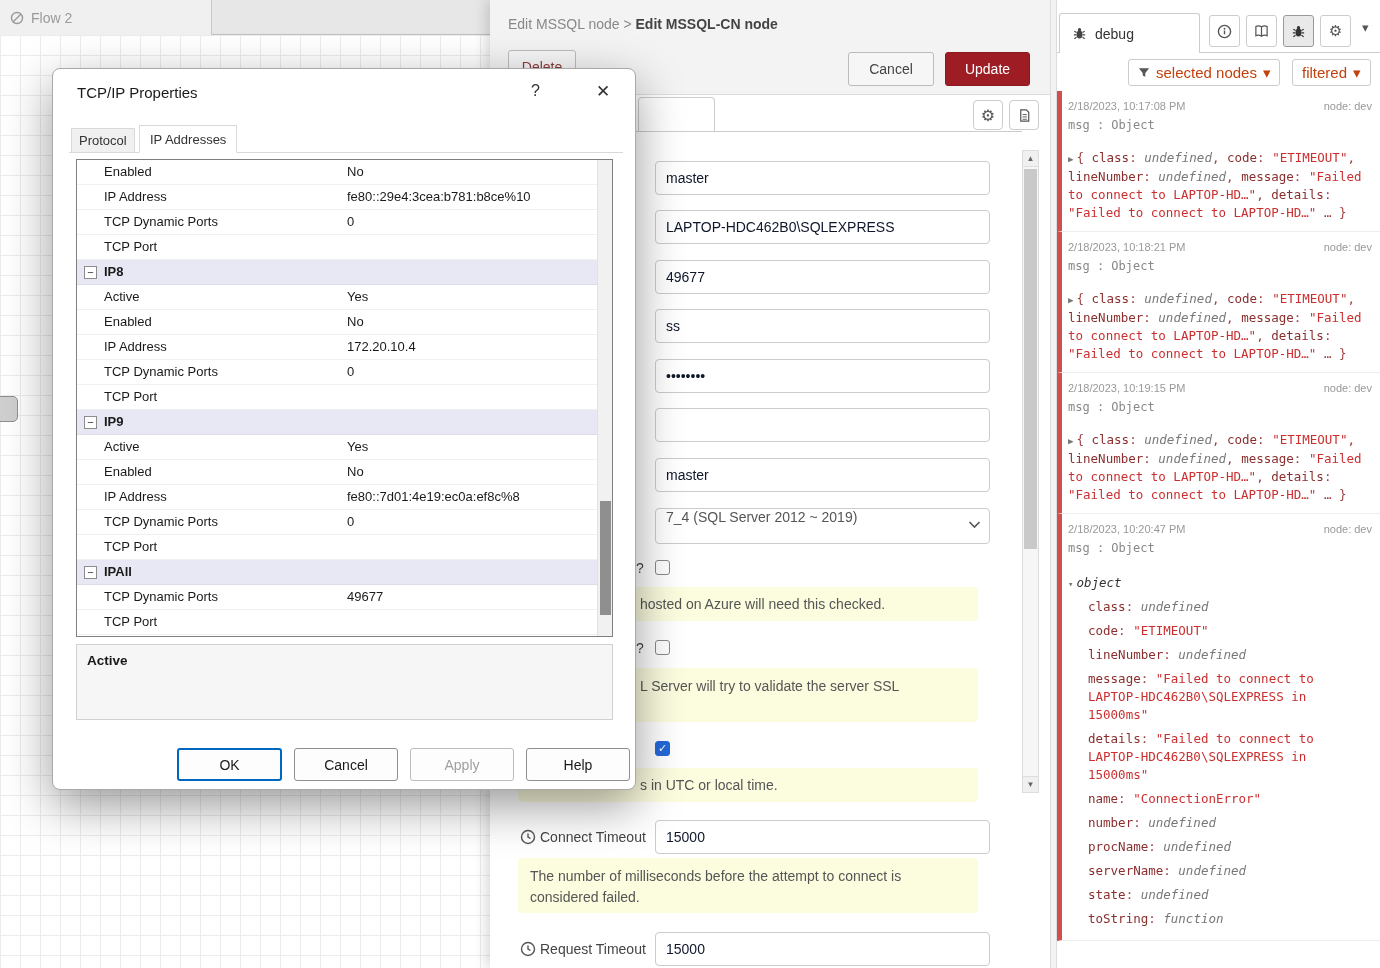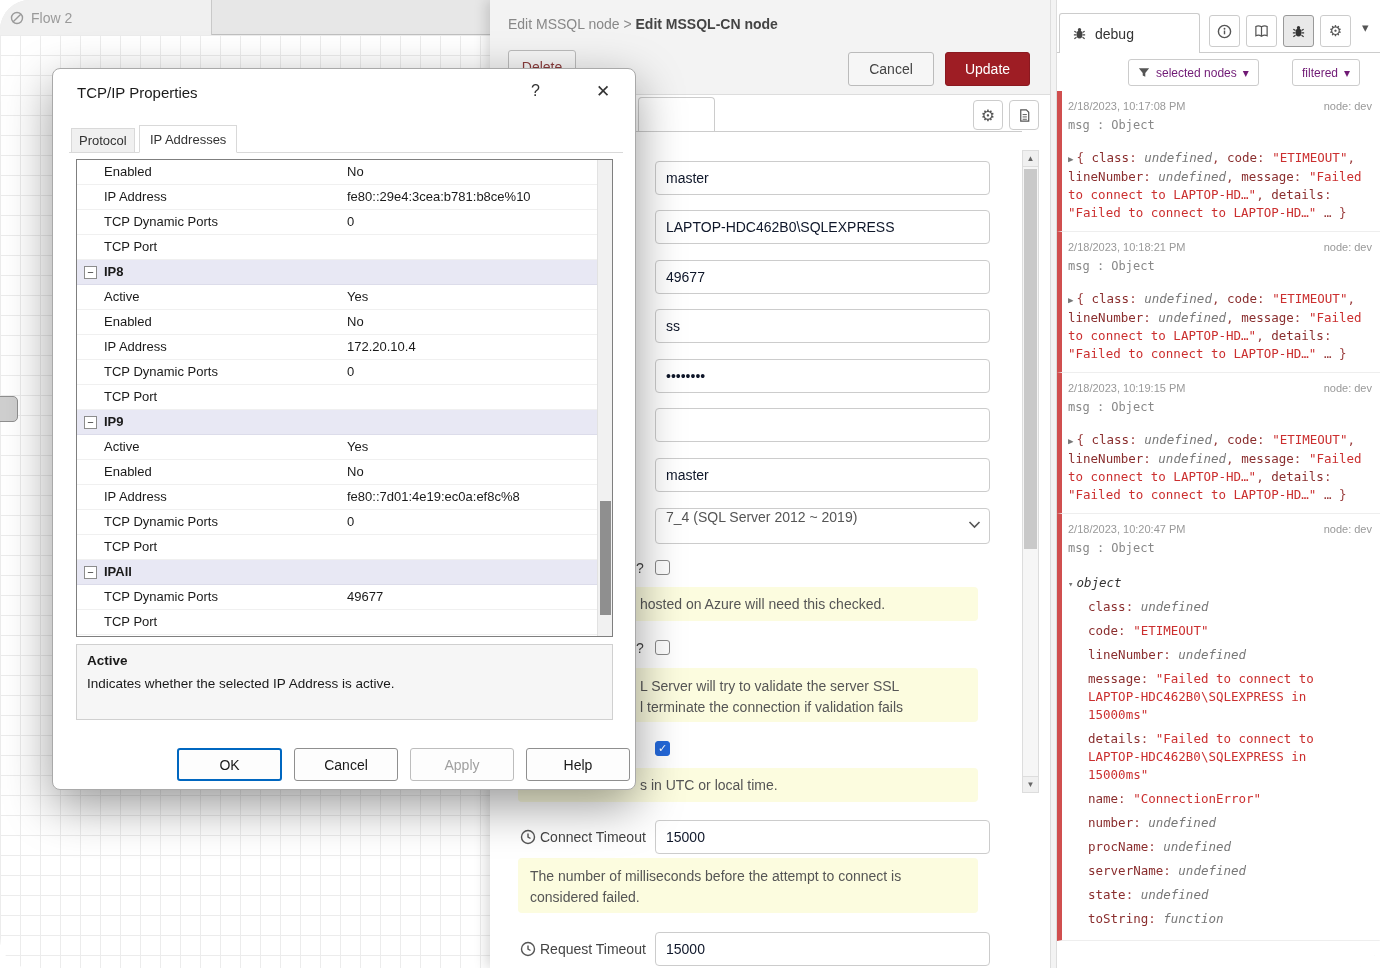--- a/index.html
+++ b/index.html
@@ -1,17 +1,17 @@
 <!DOCTYPE html>
 <html><head>
 <meta charset="utf-8">
 <style>
   * { margin:0; padding:0; box-sizing:border-box; }
   body { font-family:"Liberation Sans", sans-serif; background:#fff; }
-  .screen { position:relative; width:1380px; height:968px; overflow:hidden; background:#fff;border-radius:30px; }
+  .screen { position:relative; width:1380px; height:968px; overflow:hidden; background:#fff; }
 
   
   .workspace { position:absolute; inset:0; }
   .ws-grid { position:absolute; left:0; top:35px; width:1380px; bottom:0; background-color:#fff;
     background-image:linear-gradient(#ececec 1px, transparent 1px),linear-gradient(90deg,#ececec 1px, transparent 1px);
     background-size:20px 20px; }
   .tabbar { position:absolute; left:0; top:0; width:490px; height:35px; background:#e7e7e7; border-bottom:1px solid #bfbfbf; }
   .flow-tab { position:absolute; left:0; top:0; width:212px; height:35px; background:#f0f0f0; border-right:1px solid #c9c9c9;
     display:flex; align-items:center; gap:7px; padding-left:10px; color:#9a9a9a; font-size:14px; }
   .partial-node { position:absolute; left:-12px; top:396px; width:30px; height:26px; background:#cfcfcf; border:1px solid #8f8f8f; border-radius:5px; }
@@ -71,22 +71,22 @@
   
   .sidebar { position:absolute; left:1057px; top:6px; width:323px; height:968px; background:#fff; }
   .sb-header { position:absolute; left:0; top:0; width:100%; height:47px; background:#fff; border-bottom:1px solid #ccc; }
   .debug-tab { position:absolute; left:2px; top:7px; width:141px; height:40px; background:#fff; border:1px solid #ccc; border-bottom:none;
     border-radius:3px 3px 0 0; display:flex; align-items:center; gap:8px; padding-left:12px; font-size:14px; color:#333; z-index:2; }
   .hdr-icon { position:absolute; top:9px; width:31px; height:32px; border:1px solid #ccc; border-radius:3px; background:#fff;
     display:flex; align-items:center; justify-content:center; color:#555; font-size:15px; }
   .hi-info { left:152px; } .hi-book { left:189px; } .hi-bug { left:226px; background:#e9e9e9; border-color:#999; } .hi-gear { left:263px; }
   .hdr-caret { position:absolute; left:305px; top:14px; font-size:13px; color:#555; }
   .filter-row { position:absolute; left:0; top:47px; width:100%; height:38px; background:#fff; }
-  .filter-btn { position:absolute; top:6px; height:27px; border:1px solid #ccc; border-radius:3px; background:#fff; font-size:12px;
-    color:#701a75; display:flex; align-items:center; gap:6px; padding:0 9px; }
+  .filter-btn { position:absolute; top:6px; height:27px; border:1px solid #ccc; border-radius:3px; background:#fff; font-size:15px;
+    color:#c2410c; display:flex; align-items:center; gap:6px; padding:0 9px; }
   .fb-nodes { left:71px; } .fb-filtered { left:235px; }
 
   .dlist { position:absolute; left:0; top:85px; width:100%; bottom:0; overflow:hidden; }
   .dmsg { border-left:5px solid #d04f4f; border-bottom:1px solid #eee; padding:9px 8px 9px 6px; background:#fff; }
   .dmeta { font-size:11px; color:#999; display:flex; justify-content:space-between; }
   .dpath { font-size:12px; color:#888; margin-top:6px; font-family:"DejaVu Sans Mono", monospace; }
   .dbody { margin-top:17px; font-family:"DejaVu Sans Mono", monospace; font-size:12.5px; line-height:18px; color:#9c4040; }
   .tri { color:#777; font-size:9px; margin-right:3px; }
   .dkey { color:#8a2e2e; }
   .vstr { color:#cb2f2f; }
@@ -185,21 +185,20 @@
       </svg>
 
     <span class="qmark q1">?</span>
     <div class="cb cb1"></div>
     <div class="note note1"><span>hosted on Azure will need this checked.</span></div>
 
     <span class="qmark q2">?</span>
     <div class="cb cb2"></div>
     <div class="note note2">
       <div>L Server will try to validate the server SSL</div>
-      <div>l terminate the connection if validation fails</div>
     </div>
 
     <div class="cb cb3"><span>✓</span></div>
     <div class="note note3"><span>s in UTC or local time.</span></div>
 
     <svg class="to-icon ct-icon" viewBox="0 0 16 16">
         <circle cx="8" cy="8" r="6.5" fill="none" stroke="#555" stroke-width="1.4"></circle>
         <path d="M8 4.5 V8 L10.5 9.5" fill="none" stroke="#555" stroke-width="1.4"></path>
       </svg>
     <span class="to-label ct-label">Connect Timeout</span>
@@ -409,21 +408,20 @@
             <span class="pval"></span>
           </div>
         </div>
       <div class="pg-sb">
         <div class="pg-thumb"></div>
       </div>
     </div>
 
     <div class="desc">
       <div class="desc-title">Active</div>
-      <div class="desc-text">Indicates whether the selected IP Address is active.</div>
     </div>
 
     <button class="dlg-btn b-ok">OK</button>
     <button class="dlg-btn b-cancel">Cancel</button>
     <button class="dlg-btn b-apply">Apply</button>
     <button class="dlg-btn b-help">Help</button>
   </div>
 
 </div>
 

